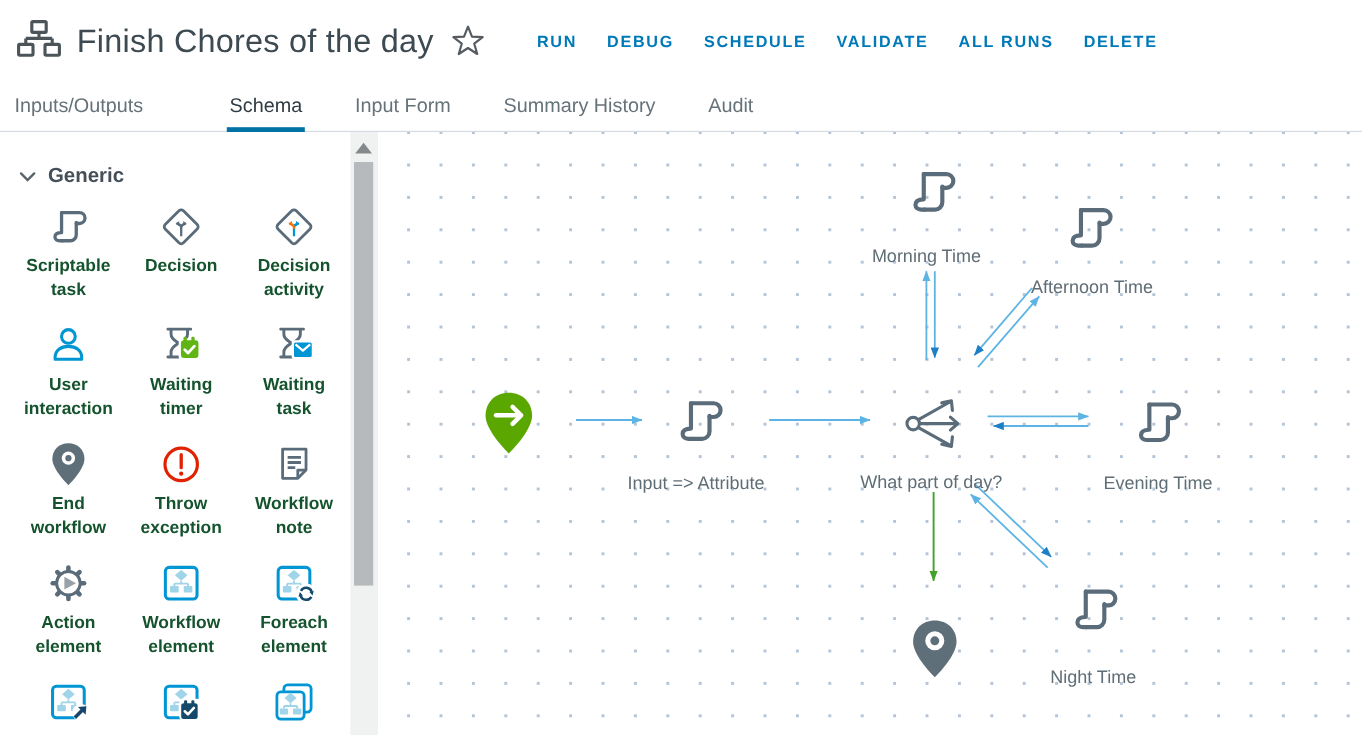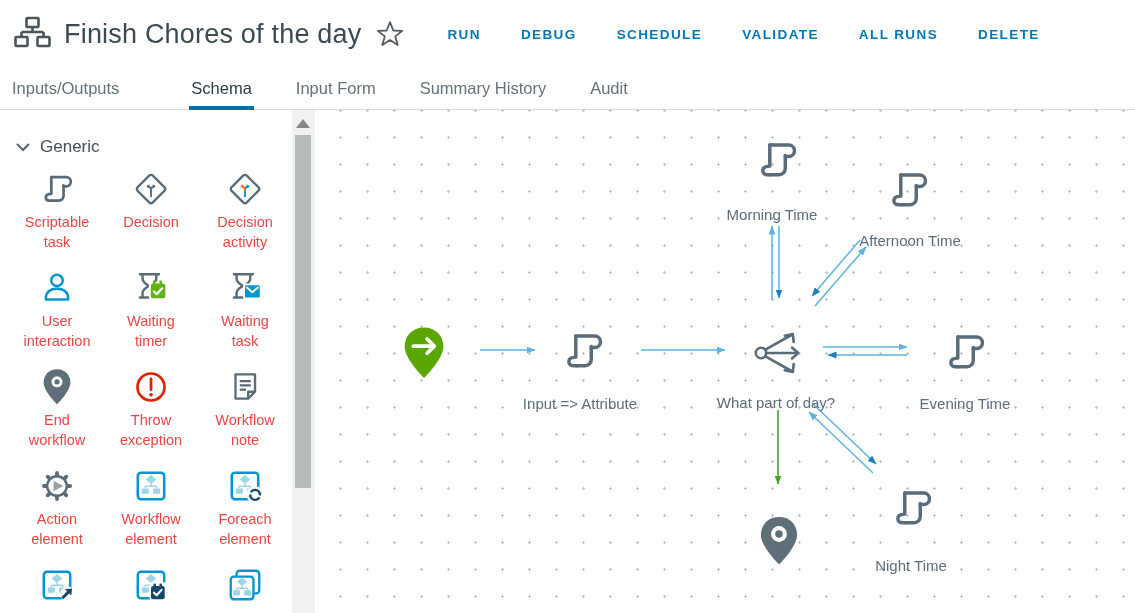--- a/index.html
+++ b/index.html
@@ -4,36 +4,36 @@
 <style>
   html,body{margin:0;padding:0;background:#fff;}
   #app{position:relative;width:1135px;height:613px;background:#fff;overflow:hidden;
        font-family:"Liberation Sans",sans-serif;-webkit-font-smoothing:antialiased;}
 
   
   .hdr{position:absolute;left:0;top:0;width:1135px;height:68px;display:flex;align-items:center;padding-left:12px;box-sizing:border-box;white-space:nowrap;overflow:hidden;}
   .hdr .wf-ico{width:40px;height:40px;flex:0 0 auto;}
   .hdr .title{margin-left:12px;font-size:27px;font-weight:400;color:#3d4a52;letter-spacing:.2px;}
   .hdr .star{margin-left:14px;width:30px;height:30px;flex:0 0 auto;cursor:pointer;}
-  .hdr .actions{display:flex;margin-left:42px;gap:40px;align-items:center;text-align:center;}
+  .hdr .actions{display:flex;margin-left:42px;gap:25px;align-items:center;text-align:center;}
   .hdr .actions .btn{font-size:13.5px;font-weight:600;letter-spacing:1.4px;color:#0079b8;cursor:pointer;}
 
   
   .tabs{position:absolute;left:0;top:68px;width:1135px;height:42px;display:flex;gap:40px;padding-left:10px;box-sizing:border-box;border-bottom:1px solid #d5dbe0;}
   .tab{position:relative;font-size:16.5px;color:#667279;display:flex;align-items:center;padding:0 2px;cursor:pointer;}
   .tab.active{color:#2e3b43;margin-left:28px;}
   .tab.active::after{content:"";position:absolute;left:0;right:0;bottom:-1px;height:4px;background:#0072a3;}
 
   
-  .palette{position:absolute;left:0;top:110px;width:292px;height:503px;overflow:hidden;background:#fff;}
+  .palette{position:absolute;left:0;top:110px;width:292px;height:503px;overflow:hidden;background:#fff;font-weight:bold;}
   .pal-hdr{margin:26px 0 0 16px;height:22px;display:flex;align-items:center;gap:10px;font-size:17px;color:#454f58;cursor:pointer;}
   .pal-grid{margin:12px 0 0 10px;display:grid;grid-template-columns:repeat(3,94px);}
   .p-item{height:99px;display:flex;flex-direction:column;align-items:center;cursor:pointer;}
   .p-item .ic{width:38px;height:38px;margin-bottom:4px;flex:0 0 auto;}
-  .p-lbl{font-size:14.5px;line-height:20px;color:#ef4444;text-align:center;}
+  .p-lbl{font-size:14.5px;line-height:20px;color:#14532d;text-align:center;}
 
   
   .sb{position:absolute;left:292px;top:110px;width:23px;height:503px;background:#f0f1f1;}
   .sb-up{position:absolute;left:4px;top:9px;width:0;height:0;border-left:7px solid transparent;border-right:7px solid transparent;border-bottom:9px solid #85898c;cursor:pointer;}
   .sb-thumb{position:absolute;left:3px;top:25px;width:16px;height:353px;background:#b7babc;cursor:pointer;}
 
   
   .canvas{position:absolute;left:315px;top:110px;width:820px;height:503px;background:#fff;
           background-image:radial-gradient(circle,#b3c5d6 1.2px,rgba(0,0,0,0) 1.3px);
           background-size:27px 27px;background-position:12px 14px;}

